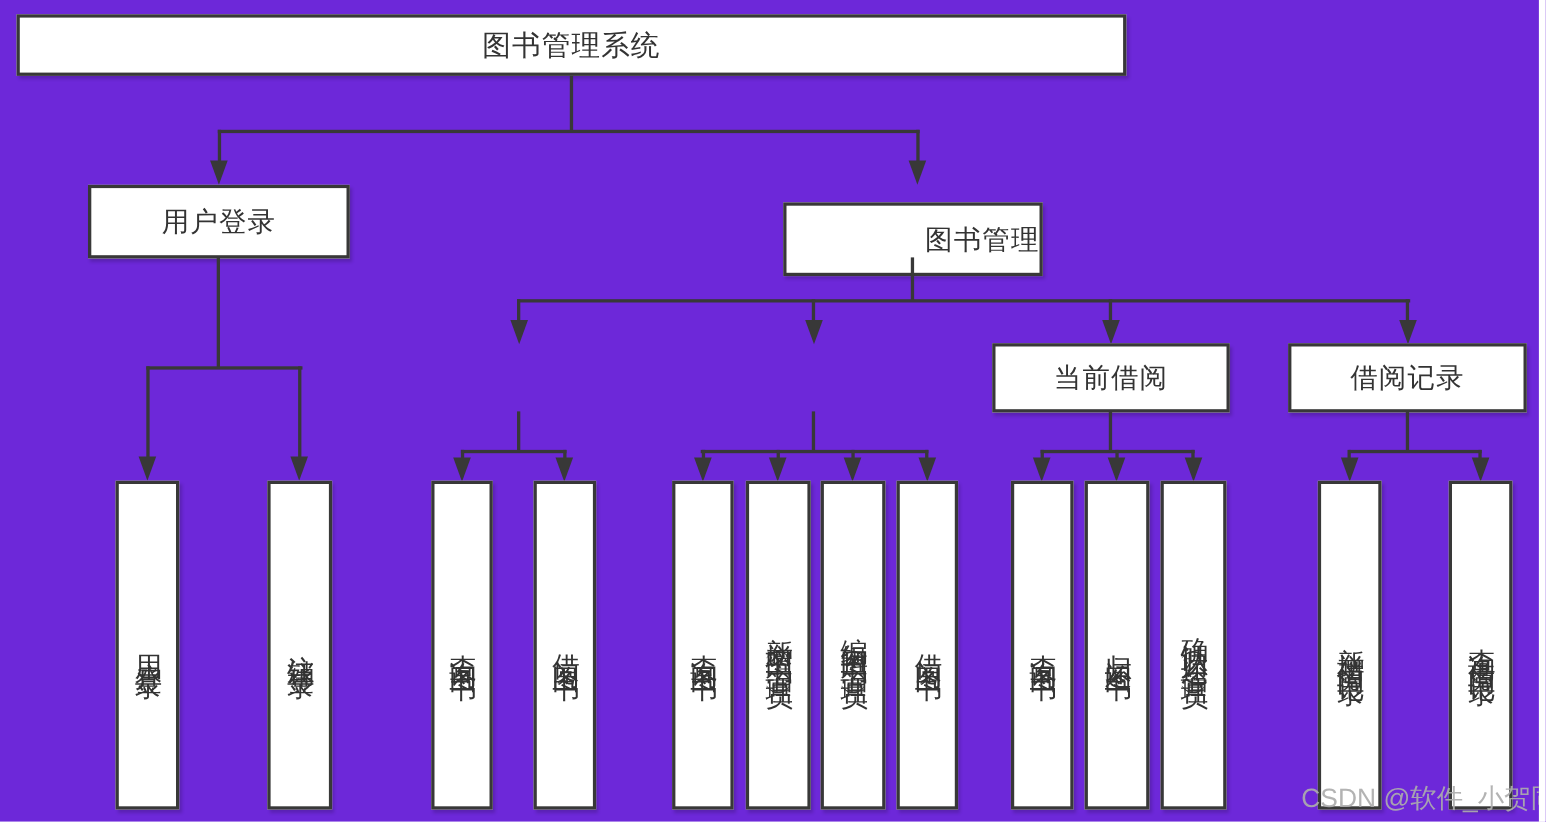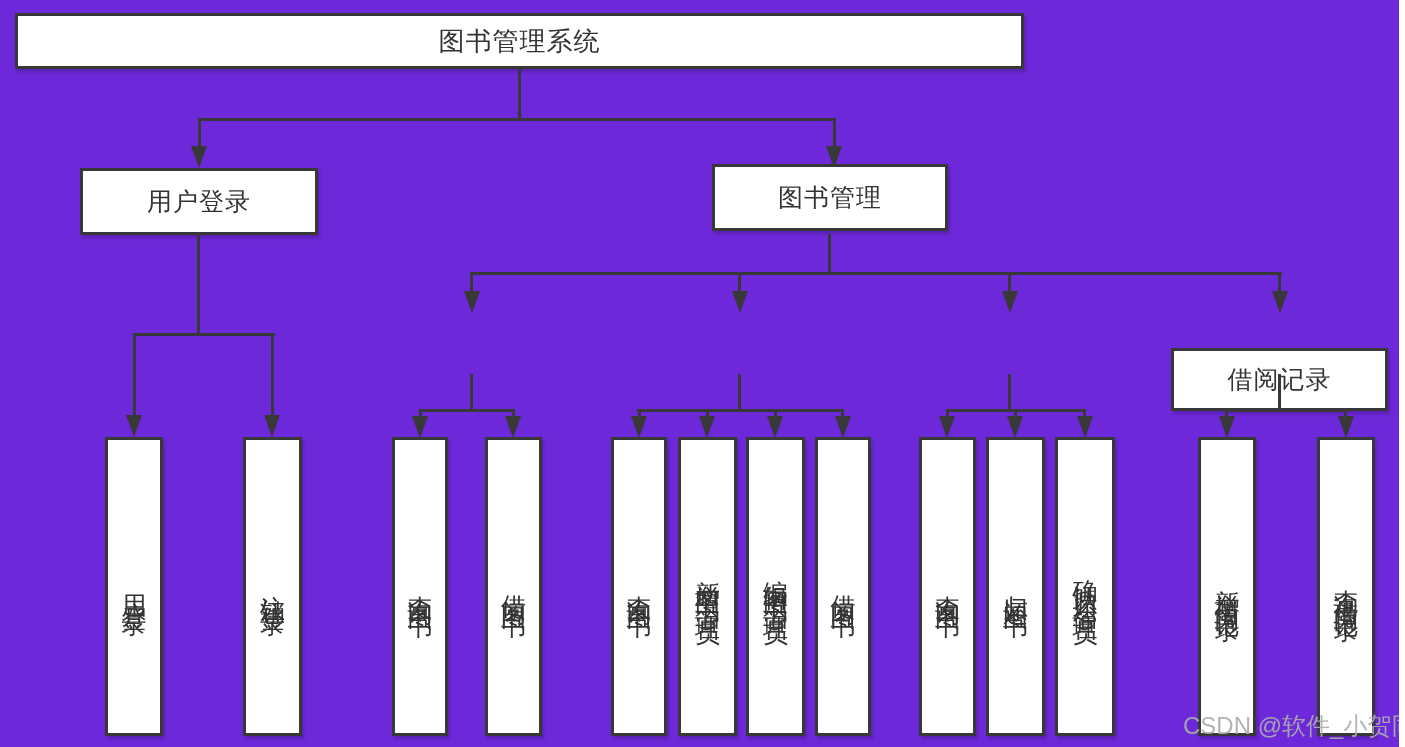--- a/index.html
+++ b/index.html
@@ -48,21 +48,21 @@
   <div class="line" style="left:518px; top:69px; width:3px; height:51px;"></div>
   <div class="line" style="left:198px; top:118px; width:638px; height:3px;"></div>
   <div class="line" style="left:198px; top:118px; width:3px; height:30px;"></div>
   <div class="line" style="left:833px; top:118px; width:3px; height:30px;"></div>
   <div class="arrow" style="left:191px; top:146px;"></div>
   <div class="arrow" style="left:826px; top:146px;"></div>
 
   <div class="box" style="left:80px; top:168px; width:238px; height:67px;">
     <span>用户登录</span>
   </div>
-  <div class="box" style="left:712px; top:164px; width:236px; height:67px;">
+  <div class="box" style="left:712px; top:184px; width:236px; height:67px;justify-content:flex-end;">
     <span>图书管理</span>
   </div>
 
   <div class="line" style="left:197px; top:234px; width:3px; height:101px;"></div>
   <div class="line" style="left:133px; top:333px; width:142px; height:3px;"></div>
   <div class="line" style="left:133px; top:333px; width:3px; height:85px;"></div>
   <div class="line" style="left:271px; top:333px; width:3px; height:85px;"></div>
   <div class="arrow" style="left:126px; top:415px;"></div>
   <div class="arrow" style="left:264px; top:415px;"></div>
 
@@ -70,21 +70,24 @@
   <div class="line" style="left:470px; top:272px; width:812px; height:3px;"></div>
   <div class="line" style="left:470px; top:272px; width:3px; height:20px;"></div>
   <div class="line" style="left:738px; top:272px; width:3px; height:20px;"></div>
   <div class="line" style="left:1008px; top:272px; width:3px; height:20px;"></div>
   <div class="line" style="left:1278px; top:272px; width:3px; height:20px;"></div>
   <div class="arrow" style="left:464px; top:291px;"></div>
   <div class="arrow" style="left:732px; top:291px;"></div>
   <div class="arrow" style="left:1002px; top:291px;"></div>
   <div class="arrow" style="left:1272px; top:291px;"></div>
 
-  <div class="box" style="left:1171px; top:312px; width:217px; height:63px;margin-top:36px;">
+  <div class="box" style="left:902px; top:312px; width:216px; height:63px;">
+    <span>当前借阅</span>
+  </div>
+  <div class="box" style="left:1171px; top:312px; width:217px; height:63px;">
     <span>借阅记录</span>
   </div>
 
   <div class="line" style="left:470px; top:374px; width:3px; height:37px;"></div>
   <div class="line" style="left:419px; top:409px; width:96px; height:3px;"></div>
   <div class="line" style="left:419px; top:409px; width:3px; height:8px;"></div>
   <div class="line" style="left:512px; top:409px; width:3px; height:8px;"></div>
   <div class="arrow" style="left:412px; top:416px;"></div>
   <div class="arrow" style="left:505px; top:416px;"></div>
 

